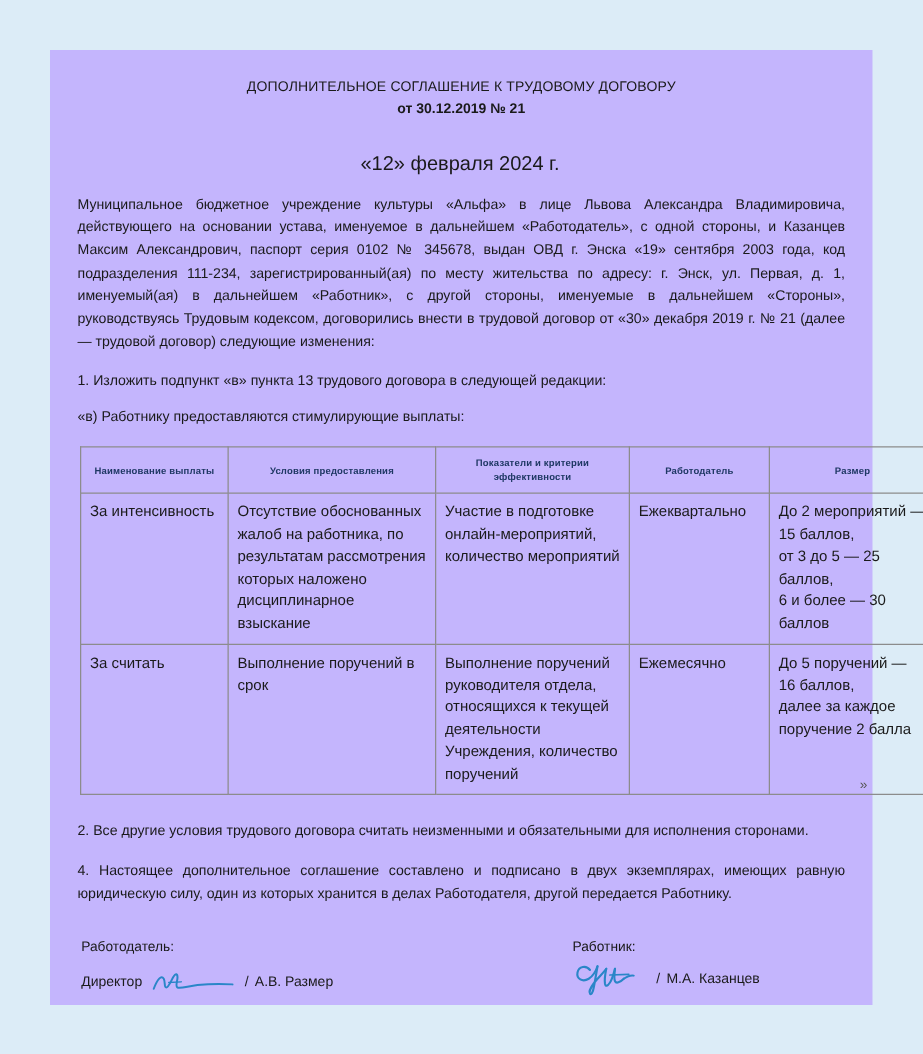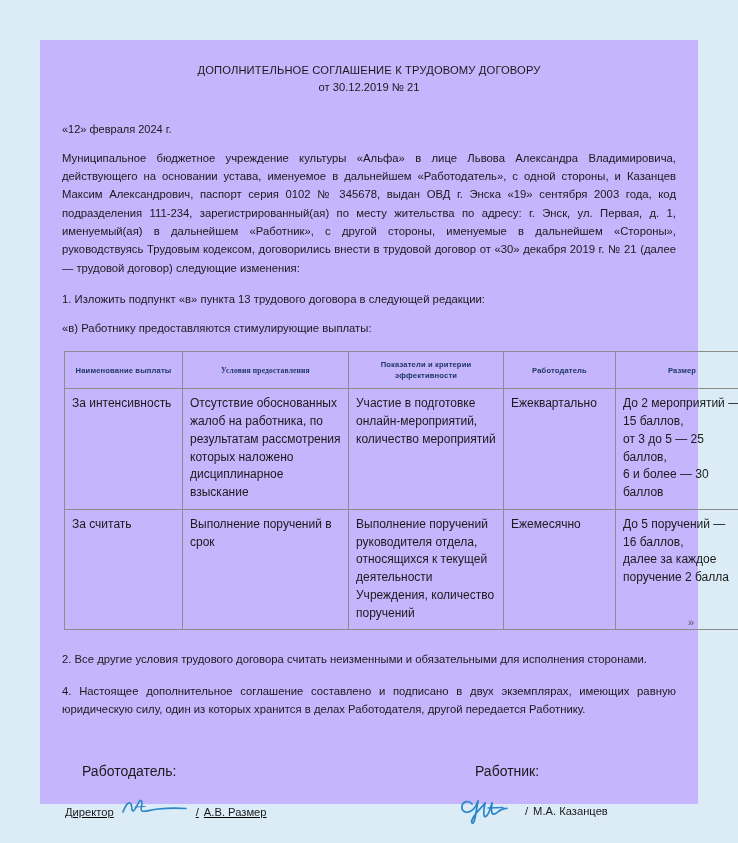--- a/index.html
+++ b/index.html
@@ -38,24 +38,25 @@
     line-height: 1.55;
     margin: 0;
     padding-top: 4px;
   }
   .doc-subtitle {
     text-align: center;
     font-size: 11.2px;
     color: #1a1a1a;
     line-height: 1.55;
     margin: 0;
+    font-weight: bold;
   }
   .date-right {
-    text-align: left;
-    font-size: 11px;
+    text-align: center;
+    font-size: 16px;
     color: #1a1a1a;
     margin: 0;
     padding-top: 26px;
     padding-right: 2px;
   }
 
   
   .body-para {
     font-size: 11.3px;
     color: #1a1a1a;
@@ -104,21 +105,21 @@
     letter-spacing: 0.15px;
     padding-top: 7px;
     padding-bottom: 7px;
   }
   table.benefits td {
     font-size: 12px;
     color: #1a1a1a;
     line-height: 1.48;
   }
   .col-1 { width: 103px; }
-  .col-2 { width: 151px; font-family: Liberation Serif, serif; }
+  .col-2 { width: 151px; }
   .col-3 { width: 140px; }
   .col-4 { width: 97px; }
   .col-5 { width: 118px; }
   .row-1 td { height: 74px; }
   .row-2 td { height: 84px; }
   .closing-quote {
     position: absolute;
     right: -18px;
     bottom: 2px;
     font-size: 11px;
@@ -137,30 +138,29 @@
     top: 28px;
     width: 330px;
   }
   .sig-col-right {
     position: absolute;
     left: 382px;
     top: 28px;
     width: 240px;
   }
   .sig-role {
-    font-size: 14px;
-    color: #1a1a1a;
-    margin: 17px;
+    font-size: 11px;
+    color: #1a1a1a;
+    margin: 0;
   }
   .sig-line {
     display: flex;
-    align-items: flex-end;
+    align-items: center;
     margin-top: 11px;
     height: 22px;
-    text-decoration: underline;
   }
   .sig-label {
     font-size: 11.2px;
     color: #1a1a1a;
     white-space: nowrap;
   }
   .sig-name {
     font-size: 11.2px;
     color: #1a1a1a;
     white-space: nowrap;

